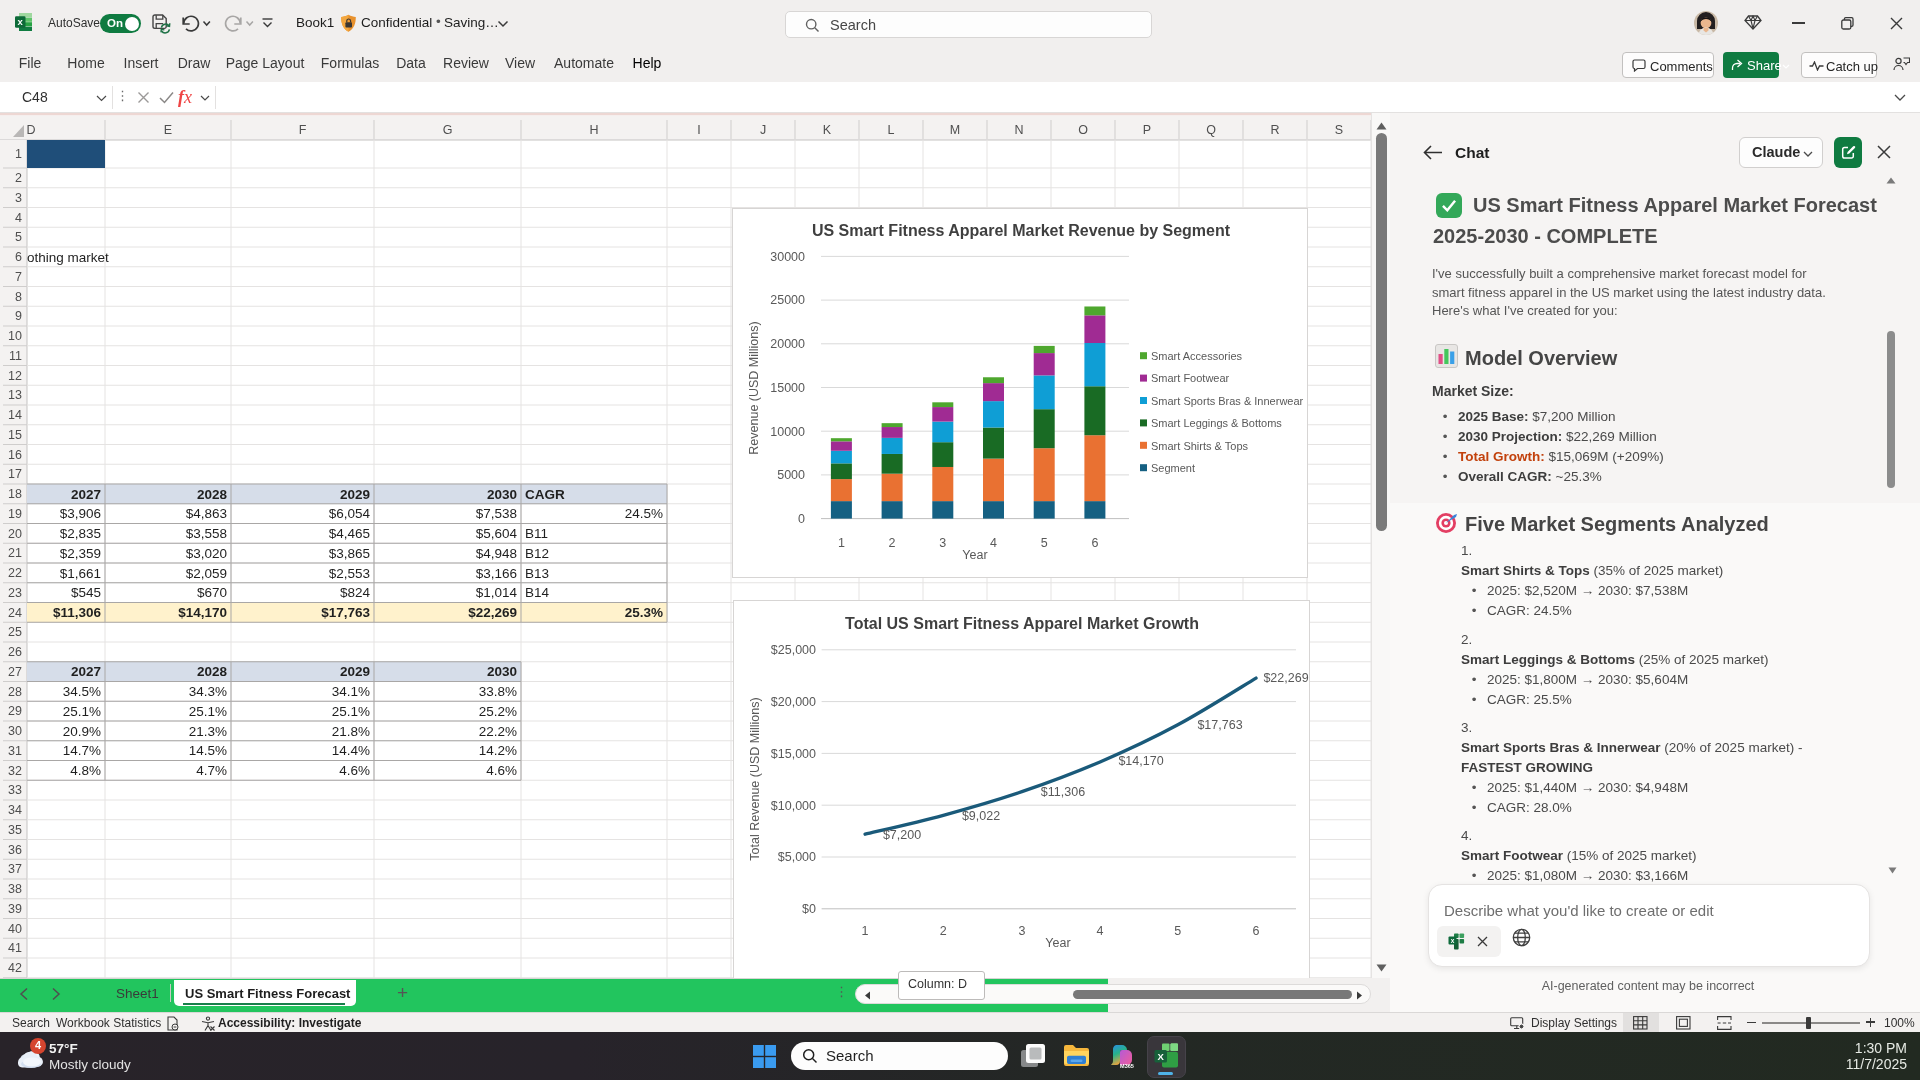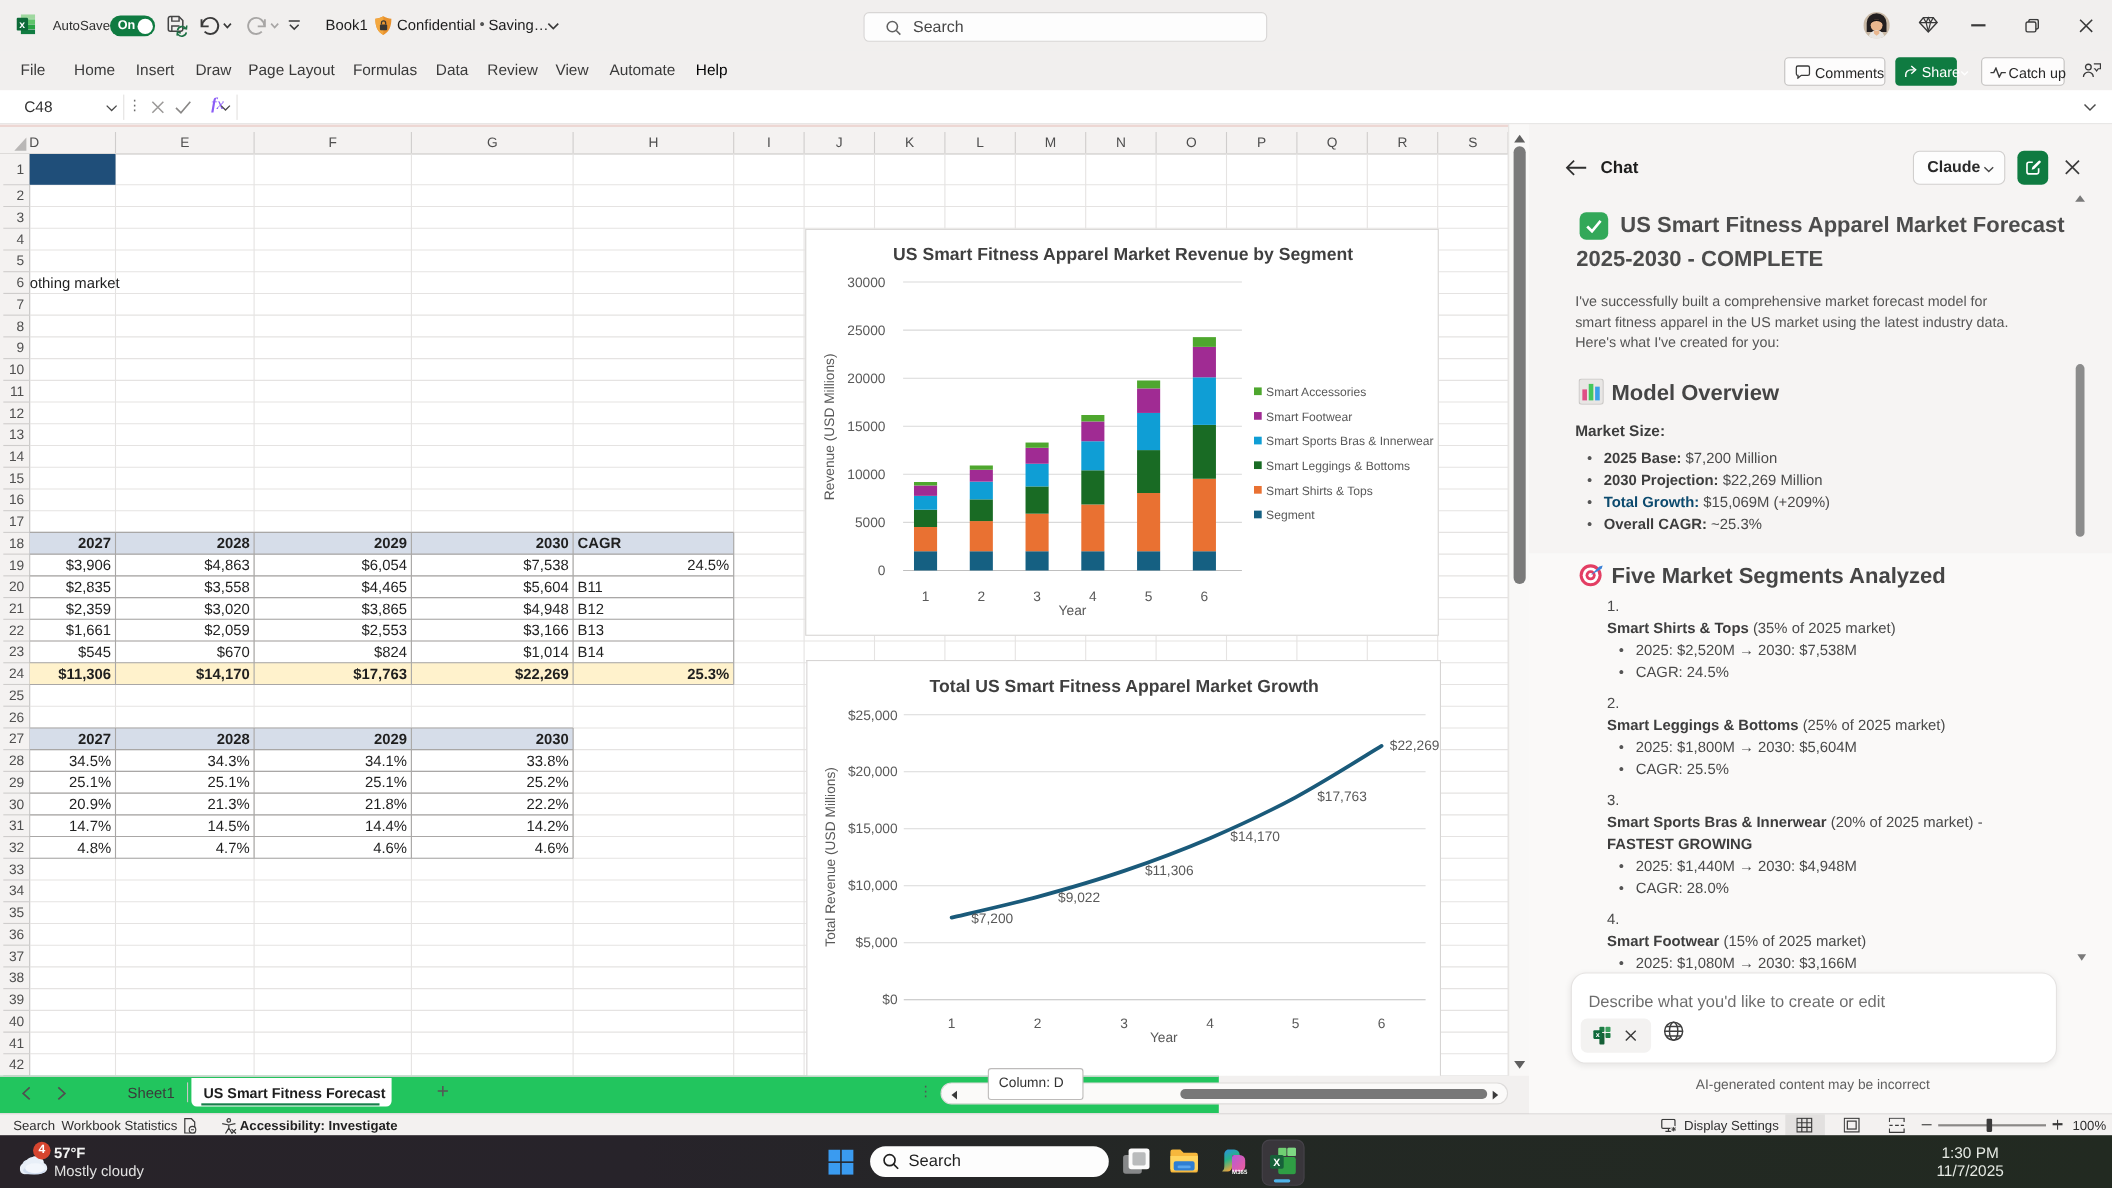--- a/index.html
+++ b/index.html
@@ -136,21 +136,21 @@
         <path d="M1 1 l4.5 4.5 4.5-4.5" fill="none" stroke="#4a4a4a" stroke-width="1.2"></path>
       </svg>
       <div class="abs" style="left:112px;top:4px;width:1px;height:23px;background:#e3e1e0"></div>
       <span class="abs" style="left:116px;top:6px;font-size:13px;color:#6a6a6a;letter-spacing:0">⋮</span>
       <svg class="abs" style="left:137px;top:9px" width="13" height="13" viewBox="0 0 13 13">
         <path d="M1.5 1.5 L11.5 11.5 M11.5 1.5 L1.5 11.5" stroke="#9b9998" stroke-width="1.4"></path>
       </svg>
       <svg class="abs" style="left:159px;top:9px" width="15" height="13" viewBox="0 0 15 13">
         <path d="M1 7 l4.5 4.5 L14 1.5" fill="none" stroke="#8a8887" stroke-width="1.5"></path>
       </svg>
-      <span class="abs" style="left:192px;top:5px;font-size:15px;color:#8b5cf6;font-style:italic;font-family:'Liberation Serif',serif"><b>f</b>x</span>
+      <span class="abs" style="left:178px;top:5px;font-size:18px;color:#ef4444;font-style:italic;font-family:'Liberation Serif',serif"><b>f</b>x</span>
       <svg class="abs" style="left:200px;top:13px" width="10" height="7" viewBox="0 0 10 7">
         <path d="M1 1 l4 4 4-4" fill="none" stroke="#4a4a4a" stroke-width="1.2"></path>
       </svg>
       <div class="abs" style="left:215px;top:4px;width:1px;height:23px;background:#e3e1e0"></div>
       <svg class="abs" style="left:1894px;top:12px" width="12" height="8" viewBox="0 0 12 8">
         <path d="M1 1 l5 5 5-5" fill="none" stroke="#4a4a4a" stroke-width="1.3"></path>
       </svg>
     </div>
     <div class="abs" style="left:0;top:113px;width:1371px;height:865px;overflow:hidden">
       <svg width="1371" height="865" viewBox="0 0 1371 865" font-family="Liberation Sans, sans-serif">
@@ -671,21 +671,21 @@
       <div class="abs" style="left:1147px;top:4px;width:39px;height:42px;background:#39363b;border:1px solid #46434a;border-radius:7px"></div>
       <svg class="abs" style="left:1154px;top:11px" width="25" height="25" viewBox="0 0 25 25">
 <rect x="8" y="0.5" width="7.5" height="7.5" rx="1" fill="#6fcf72"></rect>
 <rect x="16.5" y="0.5" width="7.5" height="7.5" rx="1" fill="#8ee08f"></rect>
 <rect x="8" y="8.8" width="16" height="15.7" rx="2" fill="#2f9e44"></rect>
 <rect x="16.5" y="0.5" width="7.5" height="7.5" rx="1" fill="#7ed883"></rect>
 <rect x="0.5" y="7" width="12.5" height="12.5" rx="1.5" fill="#17613a"></rect>
 <text x="6.7" y="17" font-size="9.5" font-weight="bold" fill="#fff" text-anchor="middle" font-family="Liberation Sans">X</text>
 </svg>
       <div class="abs" style="left:1158px;top:39.5px;width:15px;height:3px;background:#4fb3e8;border-radius:1.5px"></div>
-      <div class="abs" style="left:1730px;top:8px;width:122px;height:32px;text-align:center;color:#e6eae4">
+      <div class="abs" style="left:1785px;top:8px;width:122px;height:32px;text-align:right;color:#e6eae4">
         <div style="font-size:14px;line-height:16px">1:30 PM</div>
         <div style="font-size:14px;line-height:16px">11/7/2025</div>
       </div>
     </div>
     <div class="abs" style="left:1390px;top:113px;width:530px;height:899px;background:#f6f4f3;overflow:hidden">
       <div class="abs" style="left:0;top:390px;width:530px;height:509px;background:#faf9f8"></div>
       <svg class="abs" style="left:33px;top:32px" width="20" height="15" viewBox="0 0 20 15">
         <path d="M8 1 L1.5 7.5 L8 14 M1.5 7.5 H19" fill="none" stroke="#2f2f2f" stroke-width="1.6"></path>
       </svg>
       <span class="abs" style="left:65px;top:31px;font-size:15.5px;font-weight:bold;color:#1d1d1d">Chat</span>
@@ -719,21 +719,21 @@
 <rect x="0.5" y="0.5" width="22" height="23" rx="2.5" fill="#e8e6e4" stroke="#c9c7c5"></rect>
 <rect x="3.5" y="10" width="4.2" height="10" fill="#e04f86"></rect>
 <rect x="9.3" y="5" width="4.2" height="15" fill="#44c75c"></rect>
 <rect x="15.1" y="7.5" width="4.2" height="12.5" fill="#3aa0e8"></rect>
 </svg>
       <span class="abs" style="left:75px;top:234px;font-size:20px;font-weight:bold;color:#454545">Model Overview</span>
       <span class="abs" style="left:42px;top:270px;font-size:14px;font-weight:bold;color:#3d3d3d">Market Size:</span>
       <div class="abs" style="left:42px;top:294px;width:440px;font-size:13.5px;line-height:20px;color:#4a4a4a">
         <div><span style="display:inline-block;width:26px;text-align:center;color:#555">•</span><b style="color:#3d3d3d">2025 Base:</b> $7,200 Million</div>
         <div><span style="display:inline-block;width:26px;text-align:center;color:#555">•</span><b style="color:#3d3d3d">2030 Projection:</b> $22,269 Million</div>
-        <div><span style="display:inline-block;width:26px;text-align:center;color:#555">•</span><b style="color:#0c4a6e">Total Growth:</b> $15,069M (+209%)</div>
+        <div><span style="display:inline-block;width:26px;text-align:center;color:#555">•</span><b style="color:#c2410c">Total Growth:</b> $15,069M (+209%)</div>
         <div><span style="display:inline-block;width:26px;text-align:center;color:#555">•</span><b style="color:#3d3d3d">Overall CAGR:</b> ~25.3%</div>
       </div>
       <svg class="abs" style="left:45px;top:398px" width="23" height="23" viewBox="0 0 23 23">
 <circle cx="11" cy="12" r="10" fill="#e33e63"></circle>
 <circle cx="11" cy="12" r="7.2" fill="#fff"></circle>
 <circle cx="11" cy="12" r="4.6" fill="#e33e63"></circle>
 <circle cx="11" cy="12" r="2" fill="#fff"></circle>
 <path d="M11 12 L19 4 l3-1 -1 3 Z" fill="#3b82d8"></path>
 </svg>
       <span class="abs" style="left:75px;top:400px;font-size:20px;font-weight:bold;color:#454545">Five Market Segments Analyzed</span>

